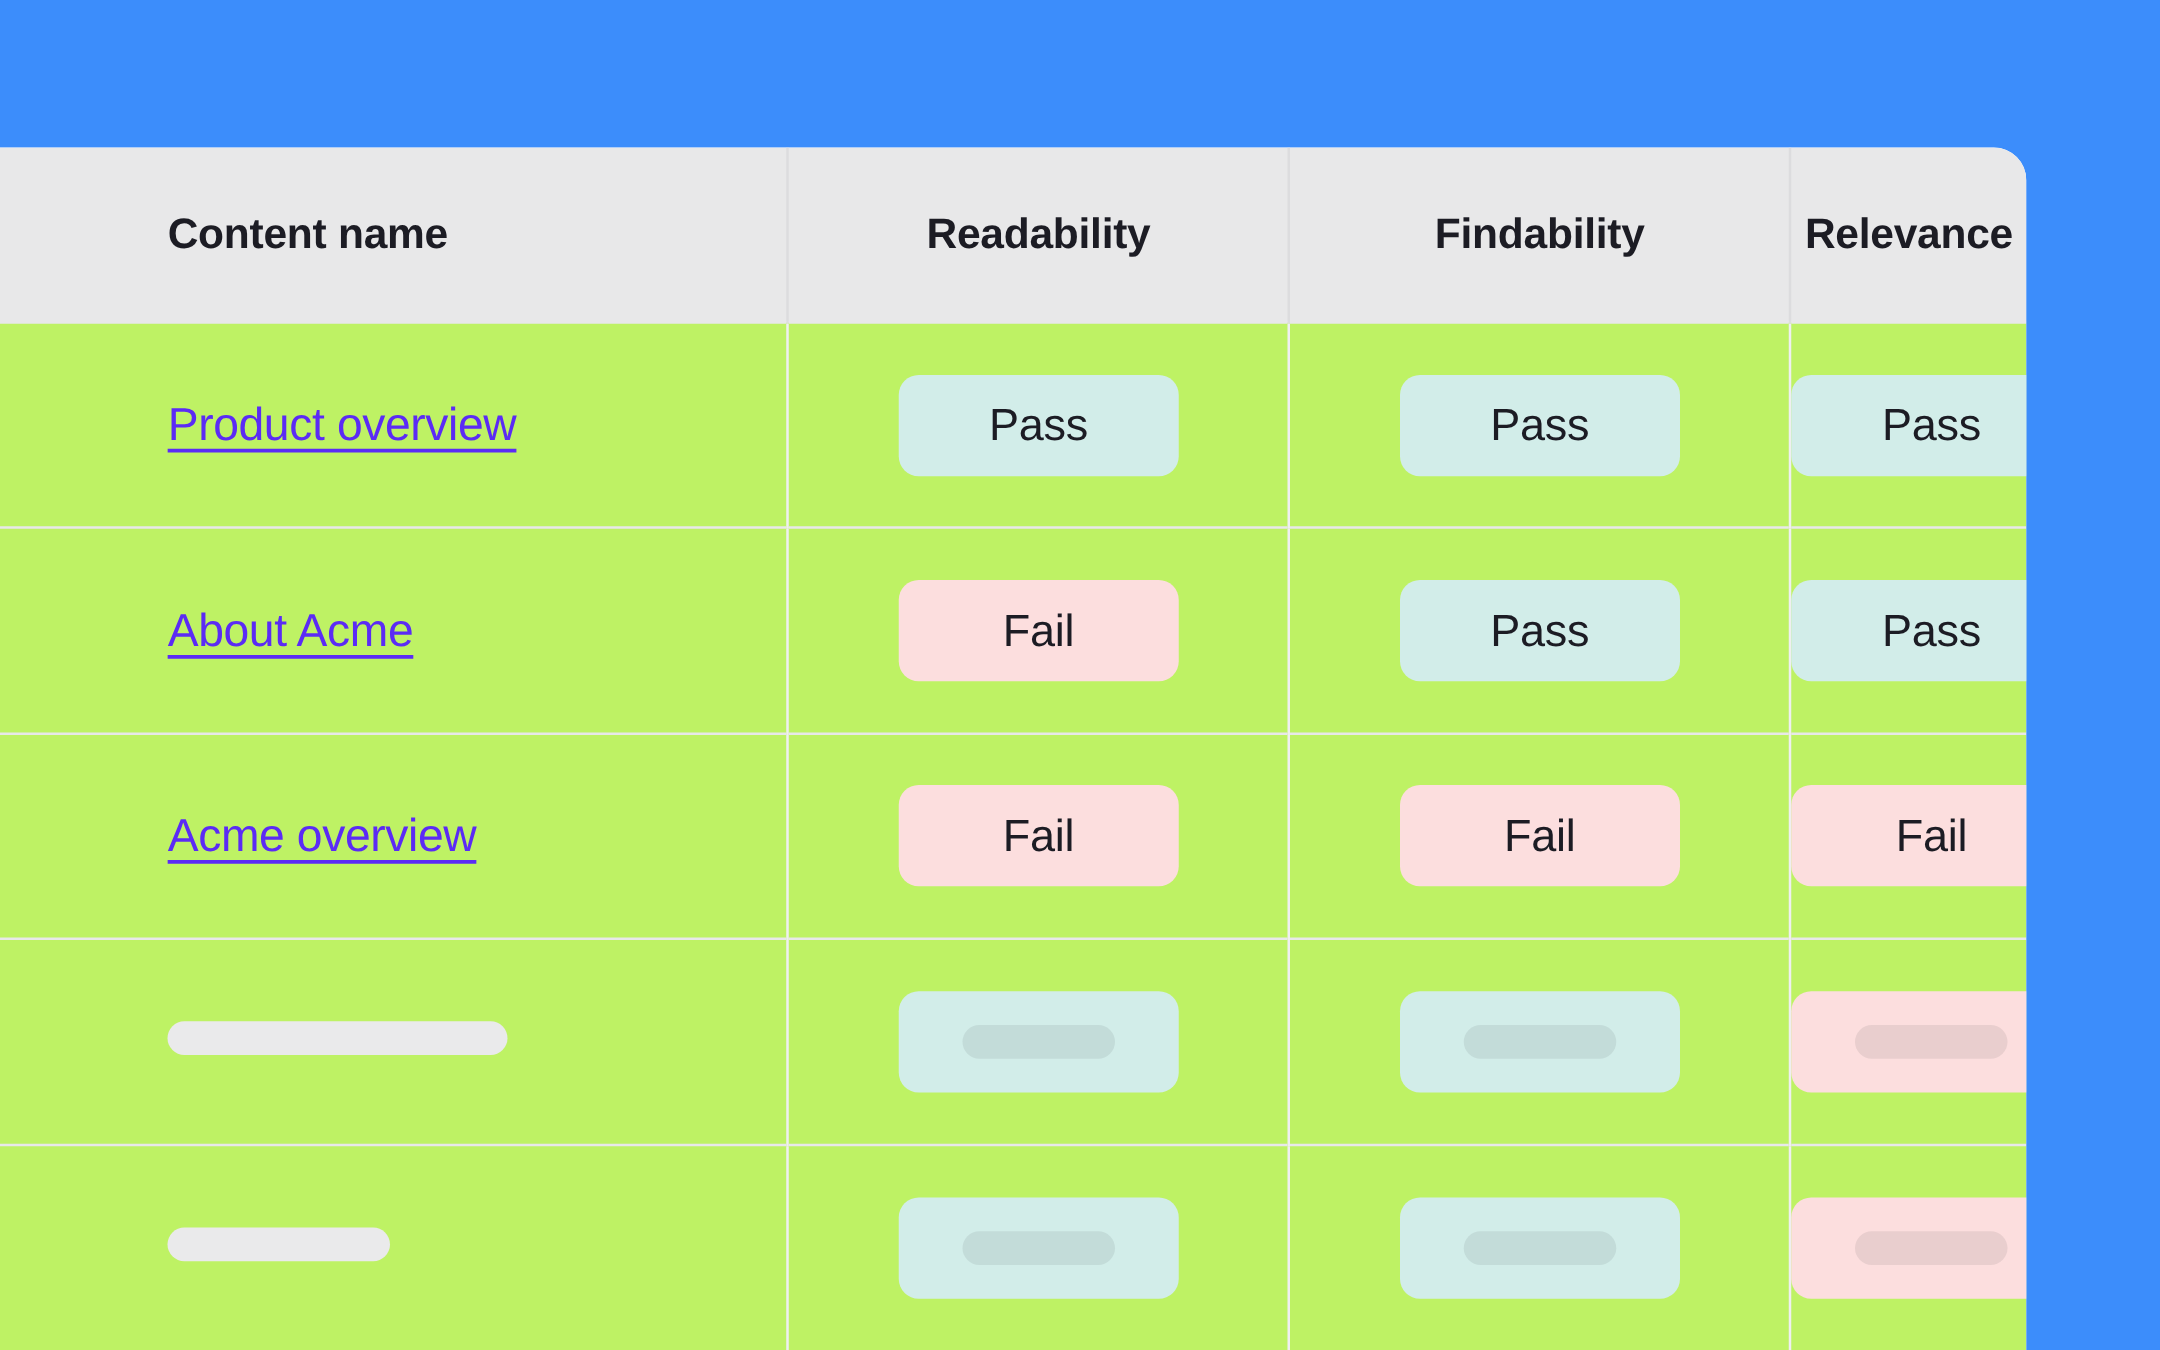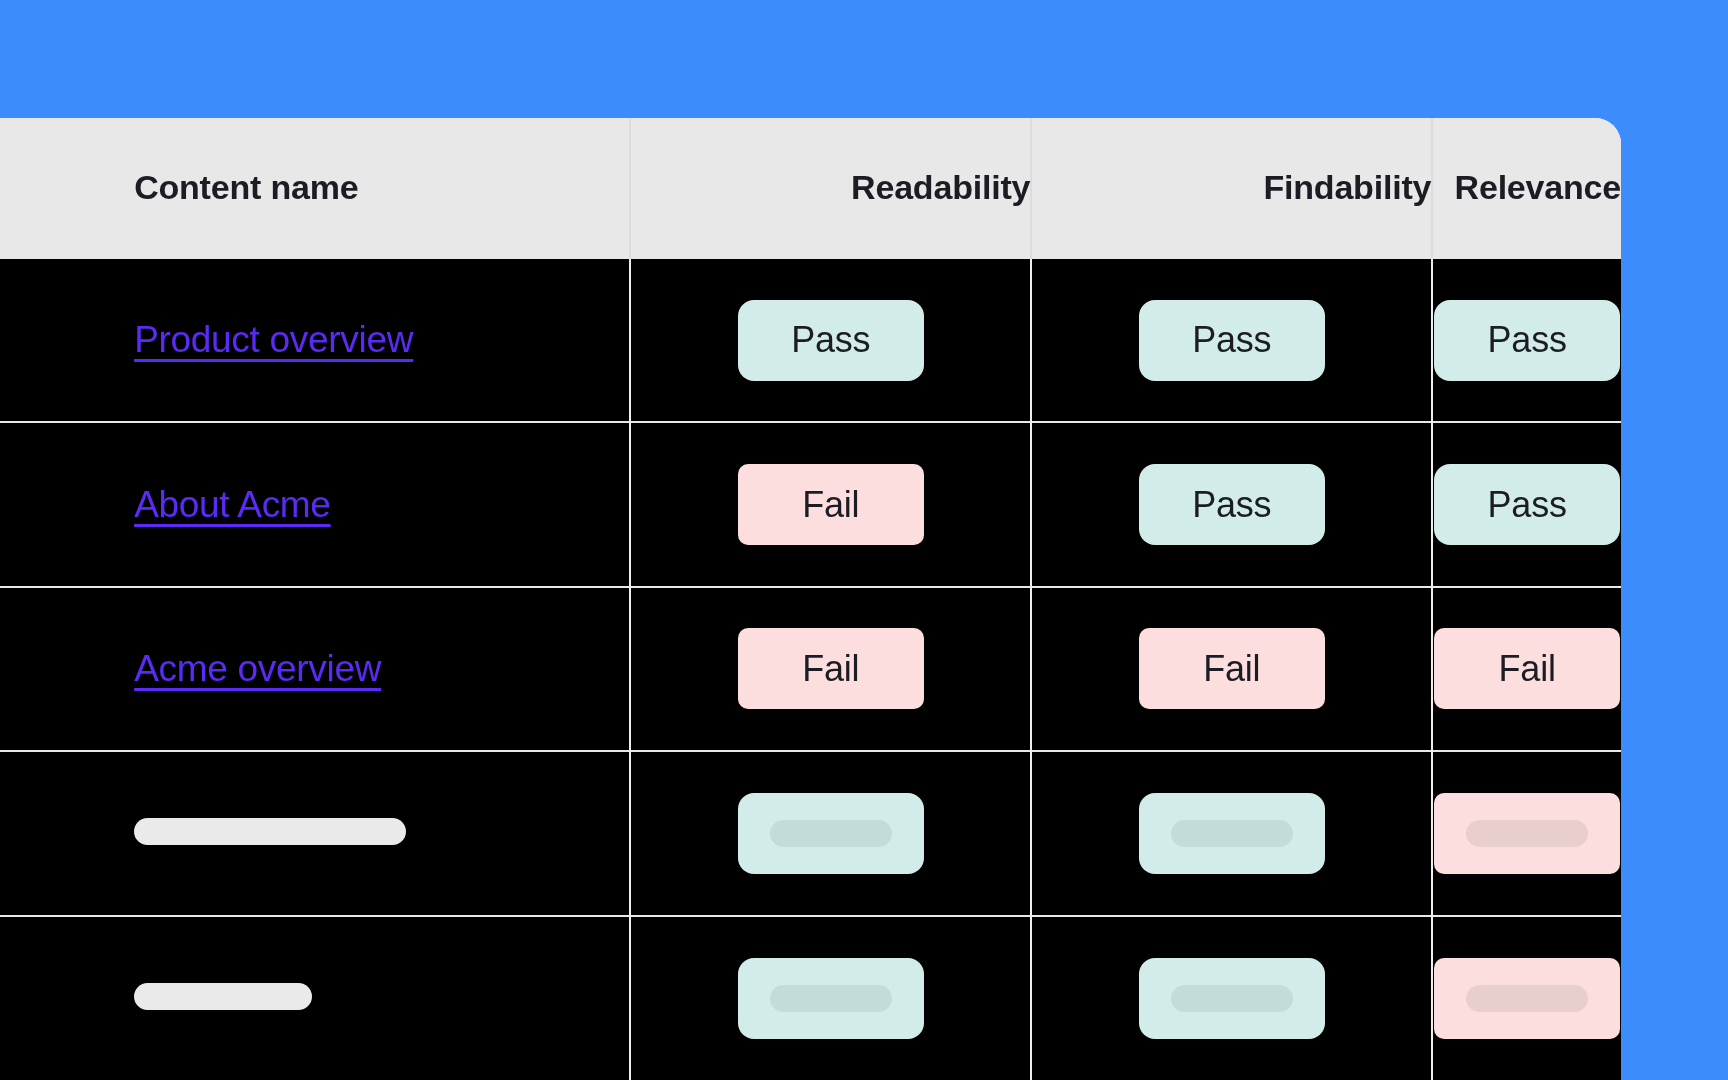--- a/index.html
+++ b/index.html
@@ -54,21 +54,21 @@
   col.c-metric { width: 323px; }
   col.c-tail   { width: 152px; }
 
   
   thead tr { height: 140px; }
   thead th {
     background: #E8E8E9;
     padding: 0;
     margin: 0;
     vertical-align: middle;
-    text-align: right;
+    text-align: center;
     font-size: 34px;
     font-weight: 700;
     color: #1C1C24;
     letter-spacing: -0.2px;
     border-right: 2px solid #DCDCDE;
   }
   thead th.th-spacer,
   thead th.th-tail { border-right: none; margin-top: 28px; }
   thead th.th-name {
     text-align: left;
@@ -78,21 +78,21 @@
 
   
   tbody tr { height: 147px; }
   tbody td {
     padding: 0;
     margin: 0;
     vertical-align: middle;
     text-align: center;
     border-top: 2px solid #E8E8E9;
     border-right: 2px solid #EFEFF0;
-    background: #000000;
+    background: #bef264;
   }
   tbody td.td-spacer,
   tbody td.td-tail { border-right: none; }
   tbody td.td-name {
     text-align: left;
     padding-left: 50px;
   }
 
   
   a.content-link {
@@ -105,30 +105,30 @@
     letter-spacing: -0.3px;
     cursor: pointer;
   }
 
   
   .pill {
     display: inline-flex;
     align-items: center;
     justify-content: center;
     box-sizing: border-box;
-    width: 186px;
+    width: 224px;
     height: 81px;
     border-radius: 16px;
     font-size: 36px;
     font-weight: 400;
     color: #1C1C24;
     letter-spacing: -0.2px;
   }
   .pill.pass { background: #D2EDE9; }
-  .pill.fail { background: #FCDEDE; border-radius: 10px; }
+  .pill.fail { background: #FCDEDE; }
 
   
   .skel-text {
     display: inline-block;
     height: 27px;
     border-radius: 14px;
     background: #EAEAEB;
   }
   .skel-text.w-long  { width: 272px; }
   .skel-text.w-short { width: 178px; }

